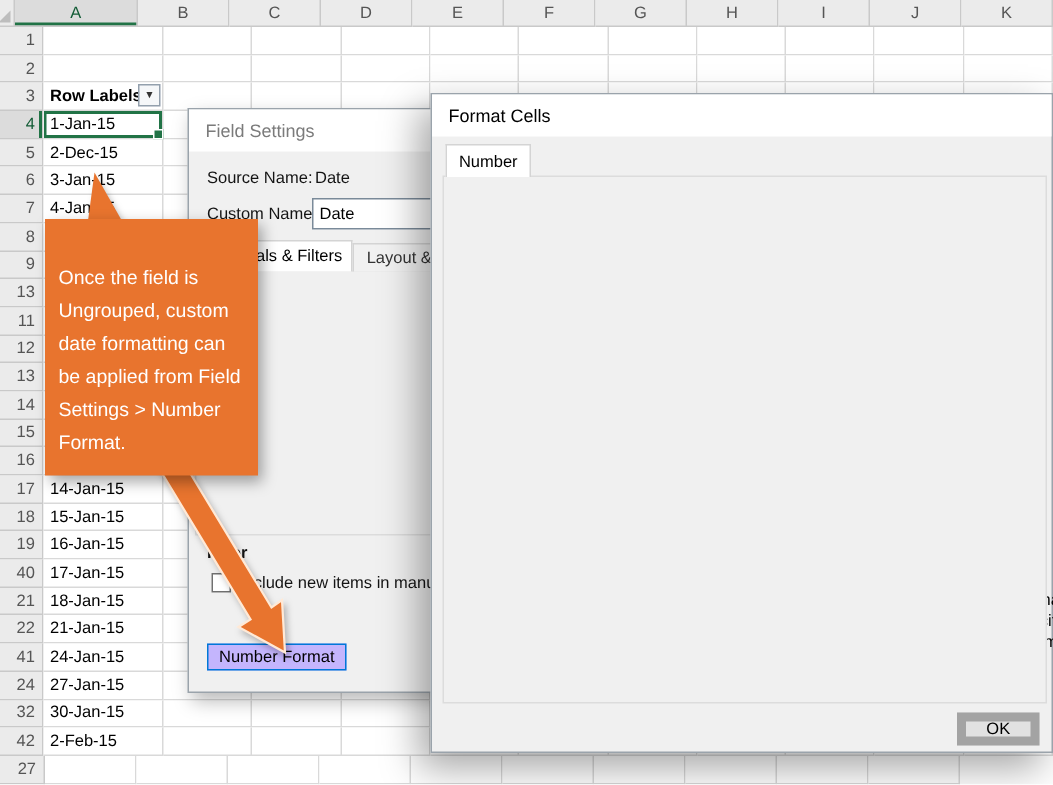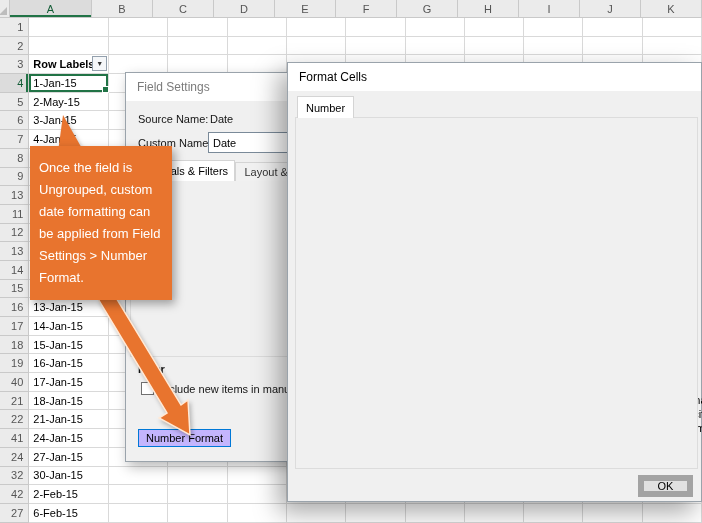--- a/index.html
+++ b/index.html
@@ -62,21 +62,21 @@
   #sample-group{position:absolute;left:137px;top:79px;width:272px;height:33px;border:1px solid #d0d0d0}
   #sample-label{position:absolute;left:9px;top:-7px;background:#f0f0f0;padding:0 4px;font-size:11px}
   #sample-value{position:absolute;left:13px;top:9px;font-size:11px}
   #locale-combo{position:absolute;left:137px;top:250px;width:272px;height:21px;background:#fff;border:1px solid #9b9b9b;display:flex;align-items:center;padding-left:5px;font-size:11px}
   #locale-arrow{position:absolute;right:0;top:0;bottom:0;width:18px;display:flex;align-items:center;justify-content:center;font-size:8px;color:#444}
   #help-lines{position:absolute;left:12px;top:330px}
   .help-line{height:14px;line-height:14px;font-size:11px;white-space:nowrap}
 
   
   #arrow-svg{position:absolute;left:0;top:0;width:702px;height:523px;z-index:15;pointer-events:none;filter:drop-shadow(2px 3px 2px rgba(0,0,0,.25))}
-  #callout{position:absolute;left:30px;top:146px;width:142px;z-index:15;background:#e8742e;color:#fff;font-size:13px;line-height:22px;padding:11px 7px 11px 9px;box-shadow:3px 4px 9px rgba(0,0,0,.35)}
+  #callout{position:absolute;left:30px;top:146px;width:142px;z-index:15;background:#e8742e;color:#fff;font-size:13px;line-height:22px;padding:28px 7px 11px 9px;box-shadow:3px 4px 9px rgba(0,0,0,.35)}
 </style>
 </head>
 <body>
 
 <div id="screen">
 
   <div class="hdr-row">
     <div class="corner">
       <span class="corner-tri"></span>
     </div>
@@ -176,21 +176,21 @@
         <div class="cell"></div>
         <div class="cell"></div>
         <div class="cell"></div>
         <div class="cell"></div>
         <div class="cell"></div>
       </div>
 
       <div class="grid-row">
         <div class="rowhdr">5</div>
         <div class="cell cellA">
-          <span class="cellval">2-May-15</span>
+          <span class="cellval">2-Dec-15</span>
 
         </div>
         <div class="cell"></div>
         <div class="cell"></div>
         <div class="cell"></div>
         <div class="cell"></div>
         <div class="cell"></div>
         <div class="cell"></div>
         <div class="cell"></div>
         <div class="cell"></div>
@@ -571,24 +571,20 @@
         <div class="cell"></div>
         <div class="cell"></div>
         <div class="cell"></div>
         <div class="cell"></div>
         <div class="cell"></div>
         <div class="cell"></div>
       </div>
 
       <div class="grid-row">
         <div class="rowhdr">27</div>
-        <div class="cell cellA">
-          <span class="cellval">6-Feb-15</span>
-
-        </div>
         <div class="cell"></div>
         <div class="cell"></div>
         <div class="cell"></div>
         <div class="cell"></div>
         <div class="cell"></div>
         <div class="cell"></div>
         <div class="cell"></div>
         <div class="cell"></div>
         <div class="cell"></div>
         <div class="cell"></div>

